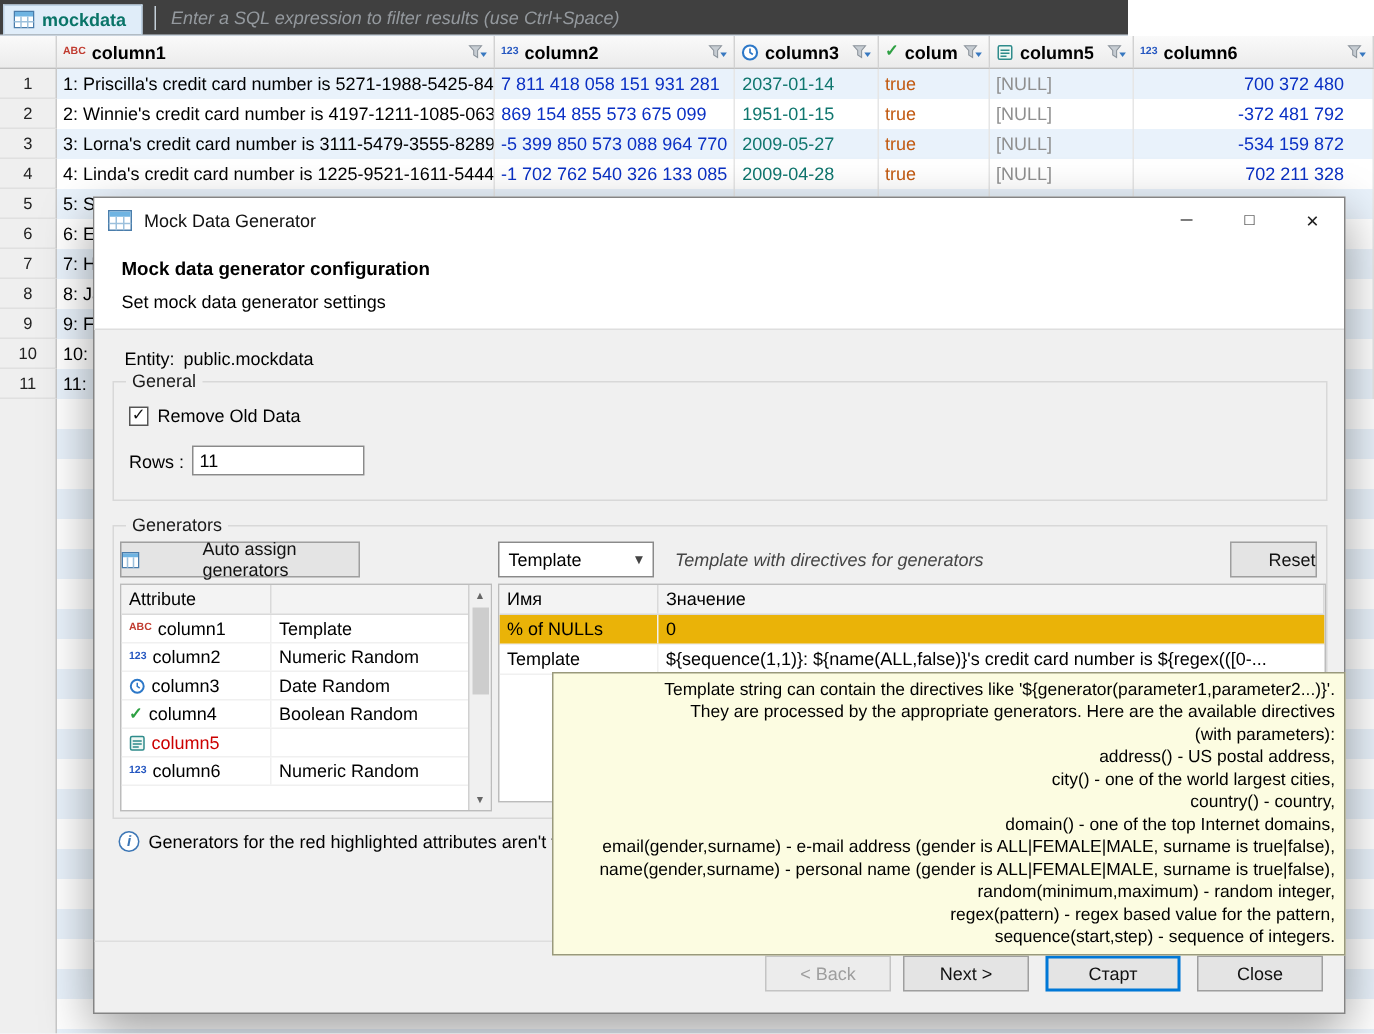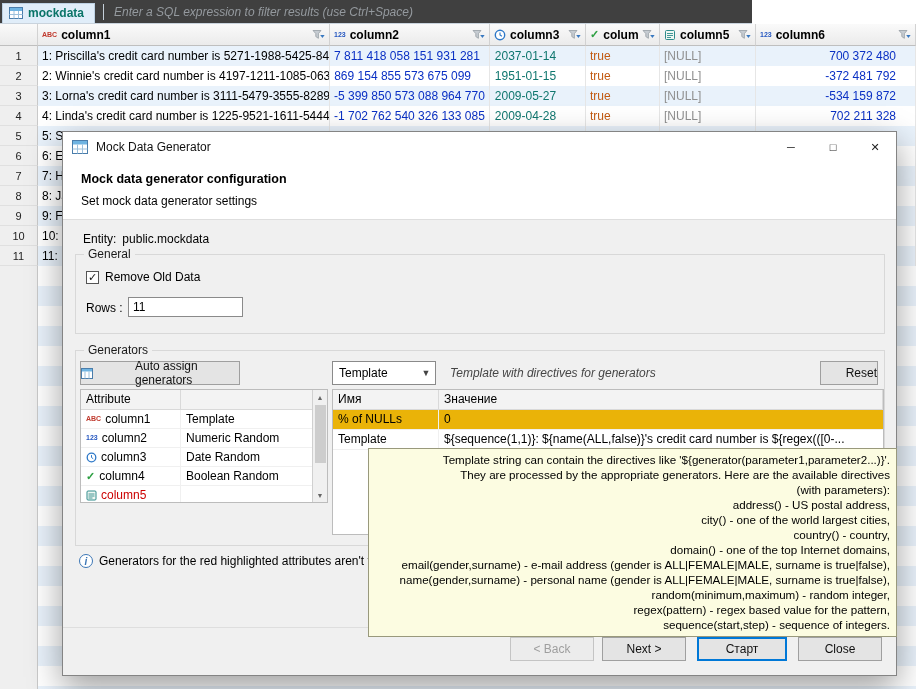--- a/index.html
+++ b/index.html
@@ -65,21 +65,21 @@
   .rows-label { position:absolute; top:46px; left:10px; }
   .rows-input { position:absolute; top:42px; left:52px; width:115px; height:20px; border:1px solid #8a8a8a; background:#fff; font-family:"Liberation Sans",sans-serif; font-size:12px; padding:0 4px; }
 
   .btn { position:absolute; height:24px; background:#e4e4e4; border:1px solid #9f9f9f; display:flex; align-items:center; justify-content:center; font-size:12px; color:#111; gap:6px; }
   #btn-auto { left:4px; top:10px; width:160px;gap:42px; }
   .combo { position:absolute; left:256px; top:10px; width:104px; height:24px; background:#fff; border:1px solid #8a8a8a; display:flex; align-items:center; padding-left:6px; }
   .combo-arrow { margin-left:auto; width:18px; text-align:center; color:#444; font-size:9px; }
   .gen-hint { position:absolute; left:374px; top:15px; font-style:italic; color:#454545; white-space:nowrap; }
   #btn-reset { right:6px; top:10px; width:58px;justify-content:flex-end; }
 
-  .attr-table { position:absolute; left:4px; top:38px; width:248px; height:114px; background:#fff; border:1px solid #bcbcbc; overflow:hidden; }
+  .attr-table { position:absolute; left:4px; top:38px; width:248px; height:152px; background:#fff; border:1px solid #bcbcbc; overflow:hidden; }
   .t-head { display:flex; height:20px; background:#f3f3f3; border-bottom:1px solid #d9d9d9; line-height:19px; }
   .t-head .hc { padding:0 5px; border-right:1px solid #d9d9d9; white-space:nowrap; overflow:hidden; }
   .hc-attr { width:100px; } .hc-gen { flex:1;margin-top:28px; }
   .attr-row { display:flex; height:19px; line-height:18px; border-bottom:1px solid #f0f0f0; }
   .ac { width:100px; display:flex; align-items:center; gap:4px; padding:0 5px; border-right:1px solid #f0f0f0; white-space:nowrap; overflow:hidden; }
   .gc { flex:1; padding:0 5px; white-space:nowrap; overflow:hidden; }
   .ac.err { color:#cc0000; }
   .vscroll { position:absolute; right:0; top:0; bottom:0; width:15px; background:#f0f0f0; border-left:1px solid #d0d0d0; }
   .varrow { height:14px; display:flex; align-items:center; justify-content:center; font-size:7px; color:#666; }
   .vthumb { position:absolute; top:15px; left:2px; width:11px; height:58px; background:#cdcdcd; }

